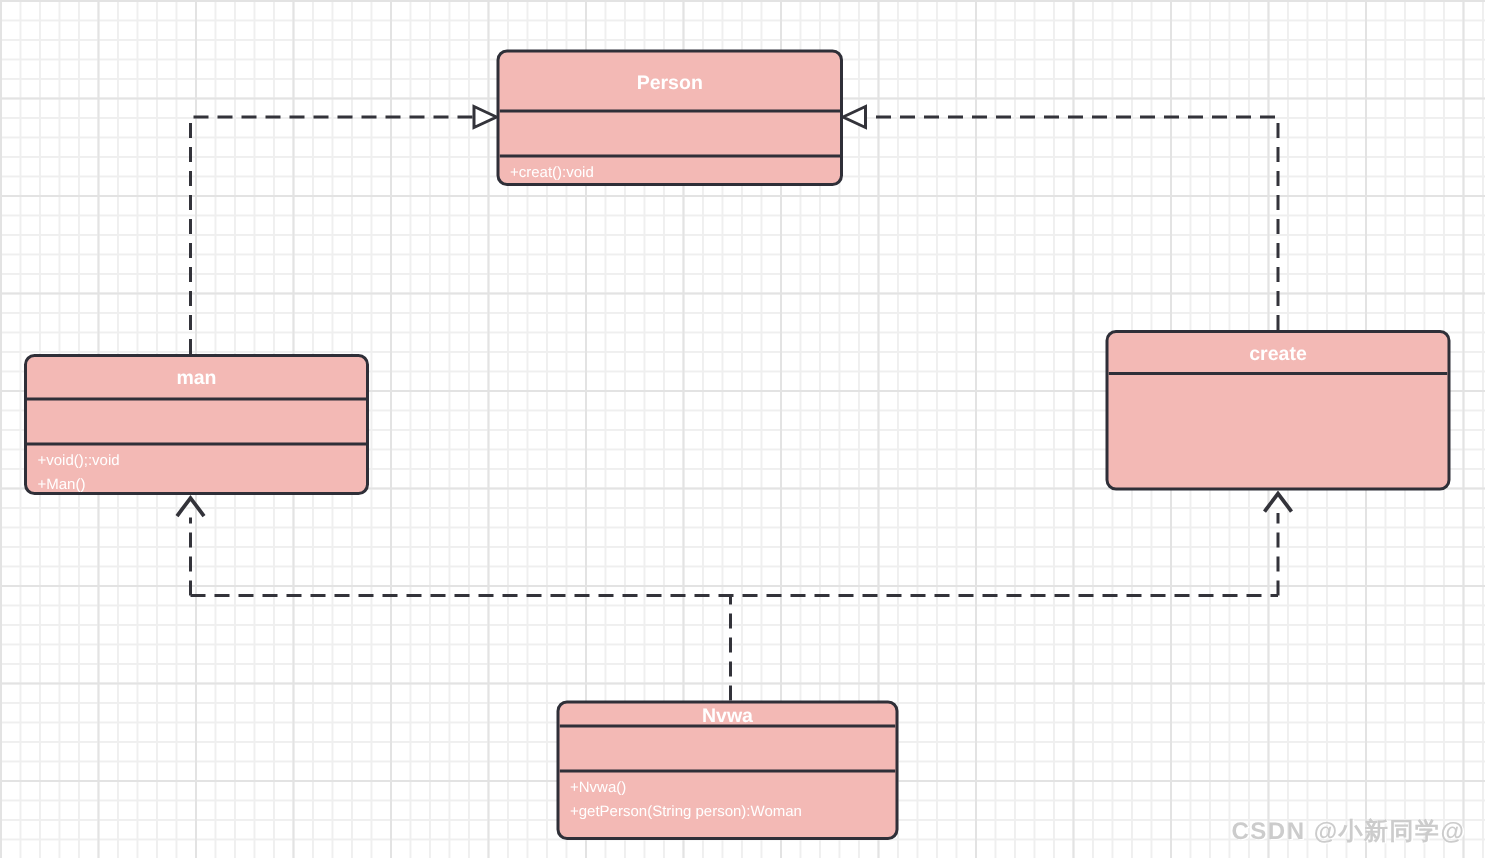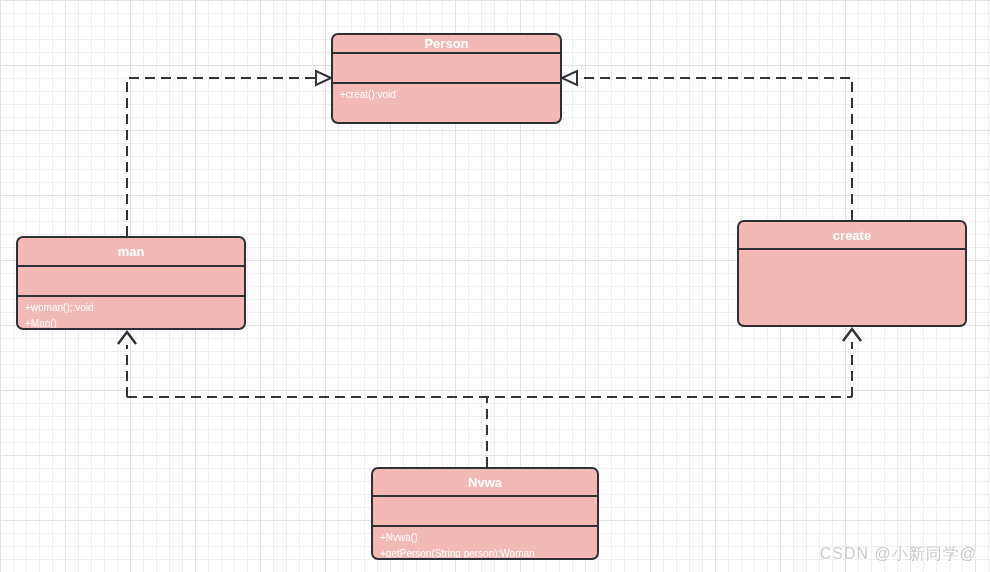--- a/index.html
+++ b/index.html
@@ -35,20 +35,21 @@
   .uml-methods{border-top:2px solid #2f2f38;box-sizing:border-box;padding:3px 0 0 7px;}
   .uml-method{font-size:10px;line-height:16px;white-space:nowrap;}
   .watermark{
     position:absolute;
     right:13px;bottom:7px;
     font-size:16px;
     color:#cccccc;
     letter-spacing:1px;
     text-shadow:1px 1px 0 #ffffff;
     user-select:none;
+    font-weight:bold;
   }
 </style>
 </head>
 <body>
 
 <div class="canvas">
 
   <svg class="edges" width="990" height="572" viewBox="0 0 990 572">
 
     <path d="M127 236 L127 78 L316 78" fill="none" stroke="#33333a" stroke-width="2" stroke-dasharray="10 6"></path>
@@ -61,43 +62,43 @@
     <path d="M127 397 L852 397" fill="none" stroke="#33333a" stroke-width="2" stroke-dasharray="10 6"></path>
 
     <path d="M127 397 L127 345" fill="none" stroke="#33333a" stroke-width="2" stroke-dasharray="10 6"></path>
     <polyline points="118,344 127,332 136,344" fill="none" stroke="#33333a" stroke-width="2.5"></polyline>
 
     <path d="M852 397 L852 342" fill="none" stroke="#33333a" stroke-width="2" stroke-dasharray="10 6"></path>
     <polyline points="843,341 852,329 861,341" fill="none" stroke="#33333a" stroke-width="2.5"></polyline>
   </svg>
 
   <div class="uml-class" style="left:331px;top:33px;width:231px;height:91px">
-    <div class="uml-title" style="height:17px">Person</div>
+    <div class="uml-title" style="height:38px">Person</div>
     <div class="uml-attrs" style="height:30px"></div>
     <div class="uml-methods" style="height:30px">
       <div class="uml-method">+creat():void</div>
     </div>
   </div>
 
   <div class="uml-class" style="left:16px;top:236px;width:230px;height:94px">
     <div class="uml-title" style="height:27px">man</div>
     <div class="uml-attrs" style="height:30px"></div>
     <div class="uml-methods" style="height:33px">
-      <div class="uml-method">+woman();:void</div>
+      <div class="uml-method">+void();:void</div>
       <div class="uml-method">+Man()</div>
     </div>
   </div>
 
   <div class="uml-class" style="left:737px;top:220px;width:230px;height:107px">
     <div class="uml-title" style="height:26px">create</div>
     <div class="uml-attrs" style="height:29px"></div>
   </div>
 
   <div class="uml-class" style="left:371px;top:467px;width:228px;height:93px">
-    <div class="uml-title" style="height:26px">Nvwa</div>
+    <div class="uml-title" style="height:14px">Nvwa</div>
     <div class="uml-attrs" style="height:30px"></div>
     <div class="uml-methods" style="height:40px">
       <div class="uml-method">+Nvwa()</div>
       <div class="uml-method">+getPerson(String person):Woman</div>
     </div>
   </div>
 
   <div class="watermark">CSDN @小新同学@</div>
 
 </div>

